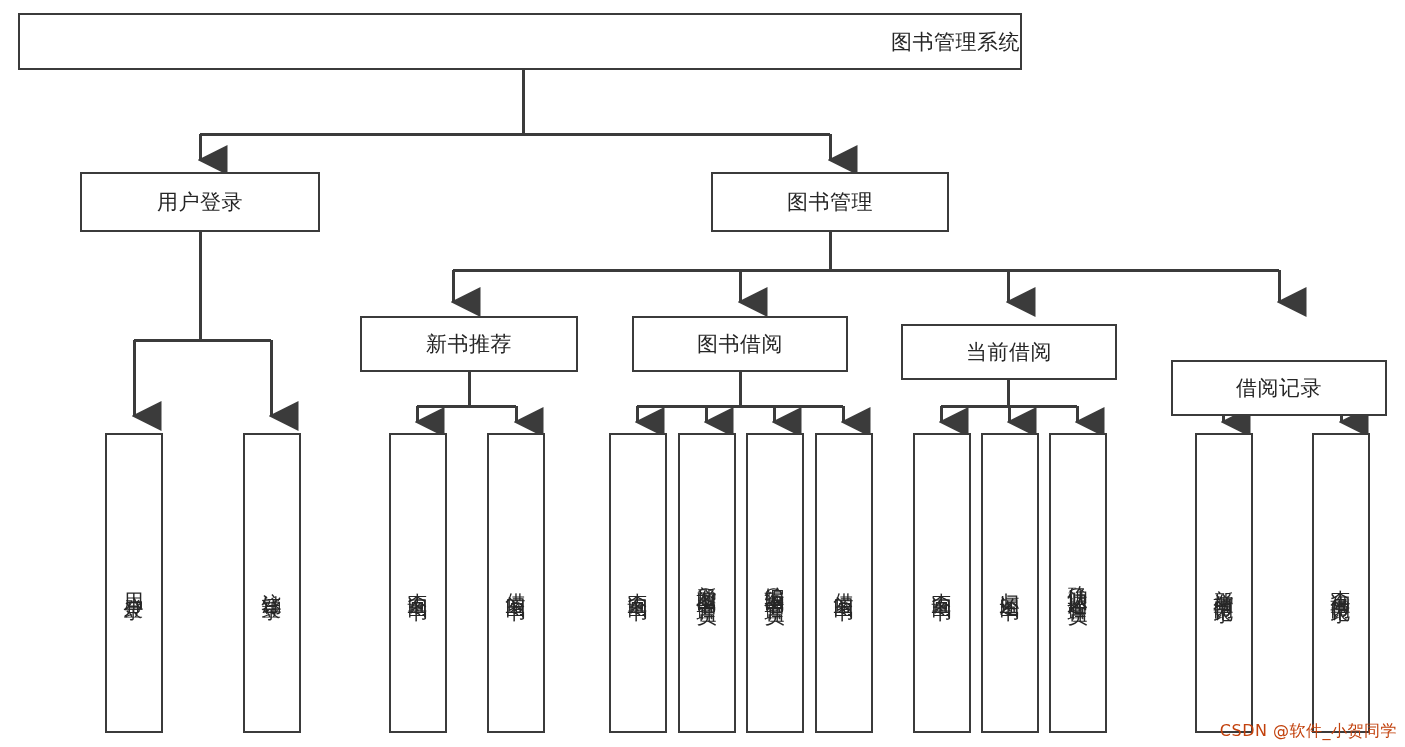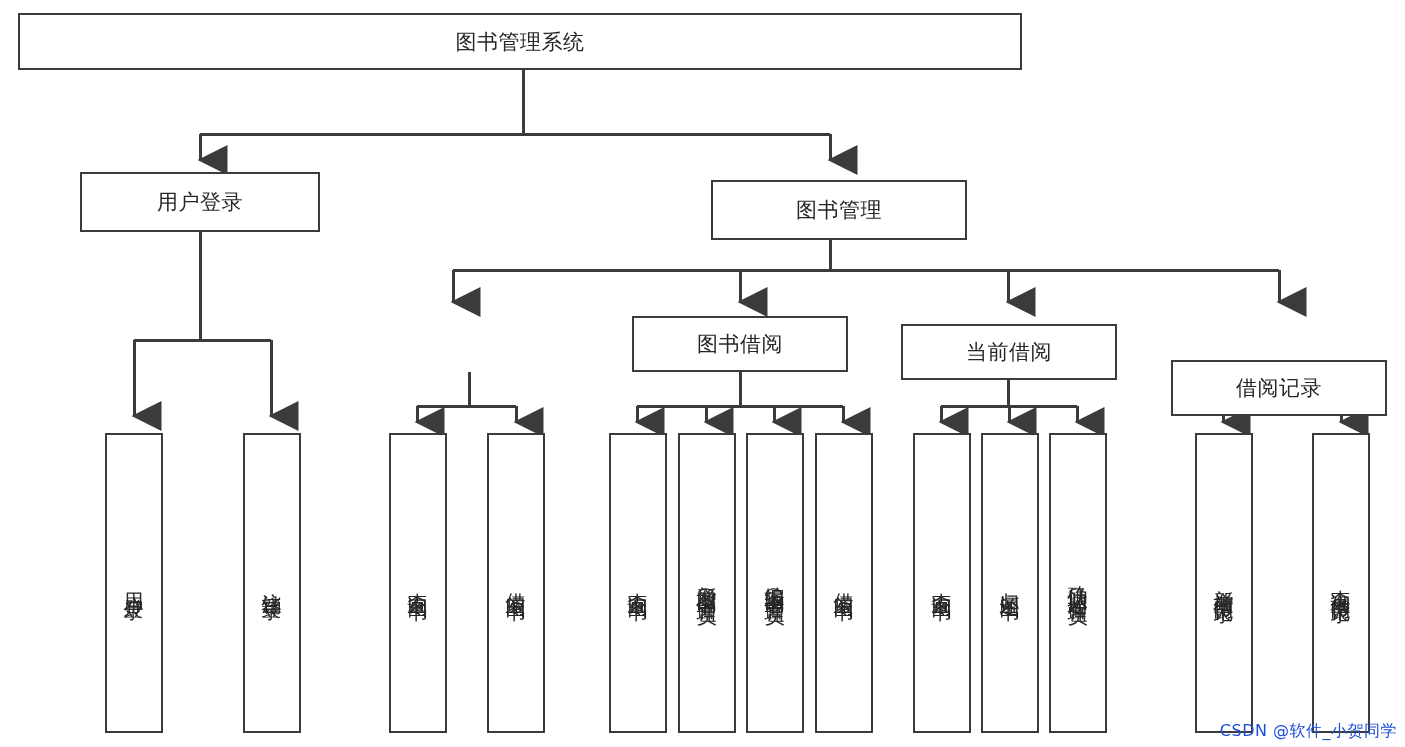--- a/index.html
+++ b/index.html
@@ -50,21 +50,21 @@
     writing-mode: vertical-rl;
     text-orientation: upright;
     display: block;
     text-align: center;
   }
   .watermark {
     position: absolute;
     right: 8px;
     bottom: 5px;
     font-size: 16px;
-    color: #1d4ed8;
+    color: #c2410c;
     letter-spacing: 0.5px;
     white-space: nowrap;
   }
 </style>
 </head>
 <body>
 
 <div id="canvas">
 
   <svg id="wires" viewBox="0 0 1405 747" xmlns="http://www.w3.org/2000/svg">
@@ -114,31 +114,34 @@
       <path d="M 1009 406 L 1009 422" marker-end="url(#arrowdn)"></path>
       <path d="M 1077 406 L 1077 422" marker-end="url(#arrowdn)"></path>
 
       <path d="M 1279 372 L 1279 406"></path>
       <path d="M 1223 406 L 1341 406"></path>
       <path d="M 1223 406 L 1223 422" marker-end="url(#arrowdn)"></path>
       <path d="M 1341 406 L 1341 422" marker-end="url(#arrowdn)"></path>
     </g>
   </svg>
 
-  <div class="node horiz" style="left:18px;top:13px;width:1004px;height:57px;">
+  <div class="node horiz" style="left:18px;top:13px;width:1004px;height:57px;justify-content:flex-end;">
     <span class="nodelabel">图书管理系统</span>
   </div>
 
   <div class="node horiz" style="left:80px;top:172px;width:240px;height:60px;">
     <span class="nodelabel">用户登录</span>
   </div>
-  <div class="node horiz" style="left:711px;top:180px;width:256px;height:60px;">
+  <div class="node horiz" style="left:711px;top:172px;width:238px;height:60px;">
     <span class="nodelabel">图书管理</span>
   </div>
 
+  <div class="node horiz" style="left:360px;top:316px;width:218px;height:56px;">
+    <span class="nodelabel">新书推荐</span>
+  </div>
   <div class="node horiz" style="left:632px;top:316px;width:216px;height:56px;">
     <span class="nodelabel">图书借阅</span>
   </div>
   <div class="node horiz" style="left:901px;top:316px;width:216px;height:56px;margin-top:8px;">
     <span class="nodelabel">当前借阅</span>
   </div>
   <div class="node horiz" style="left:1171px;top:316px;width:216px;height:56px;margin-top:44px;">
     <span class="nodelabel">借阅记录</span>
   </div>
 

